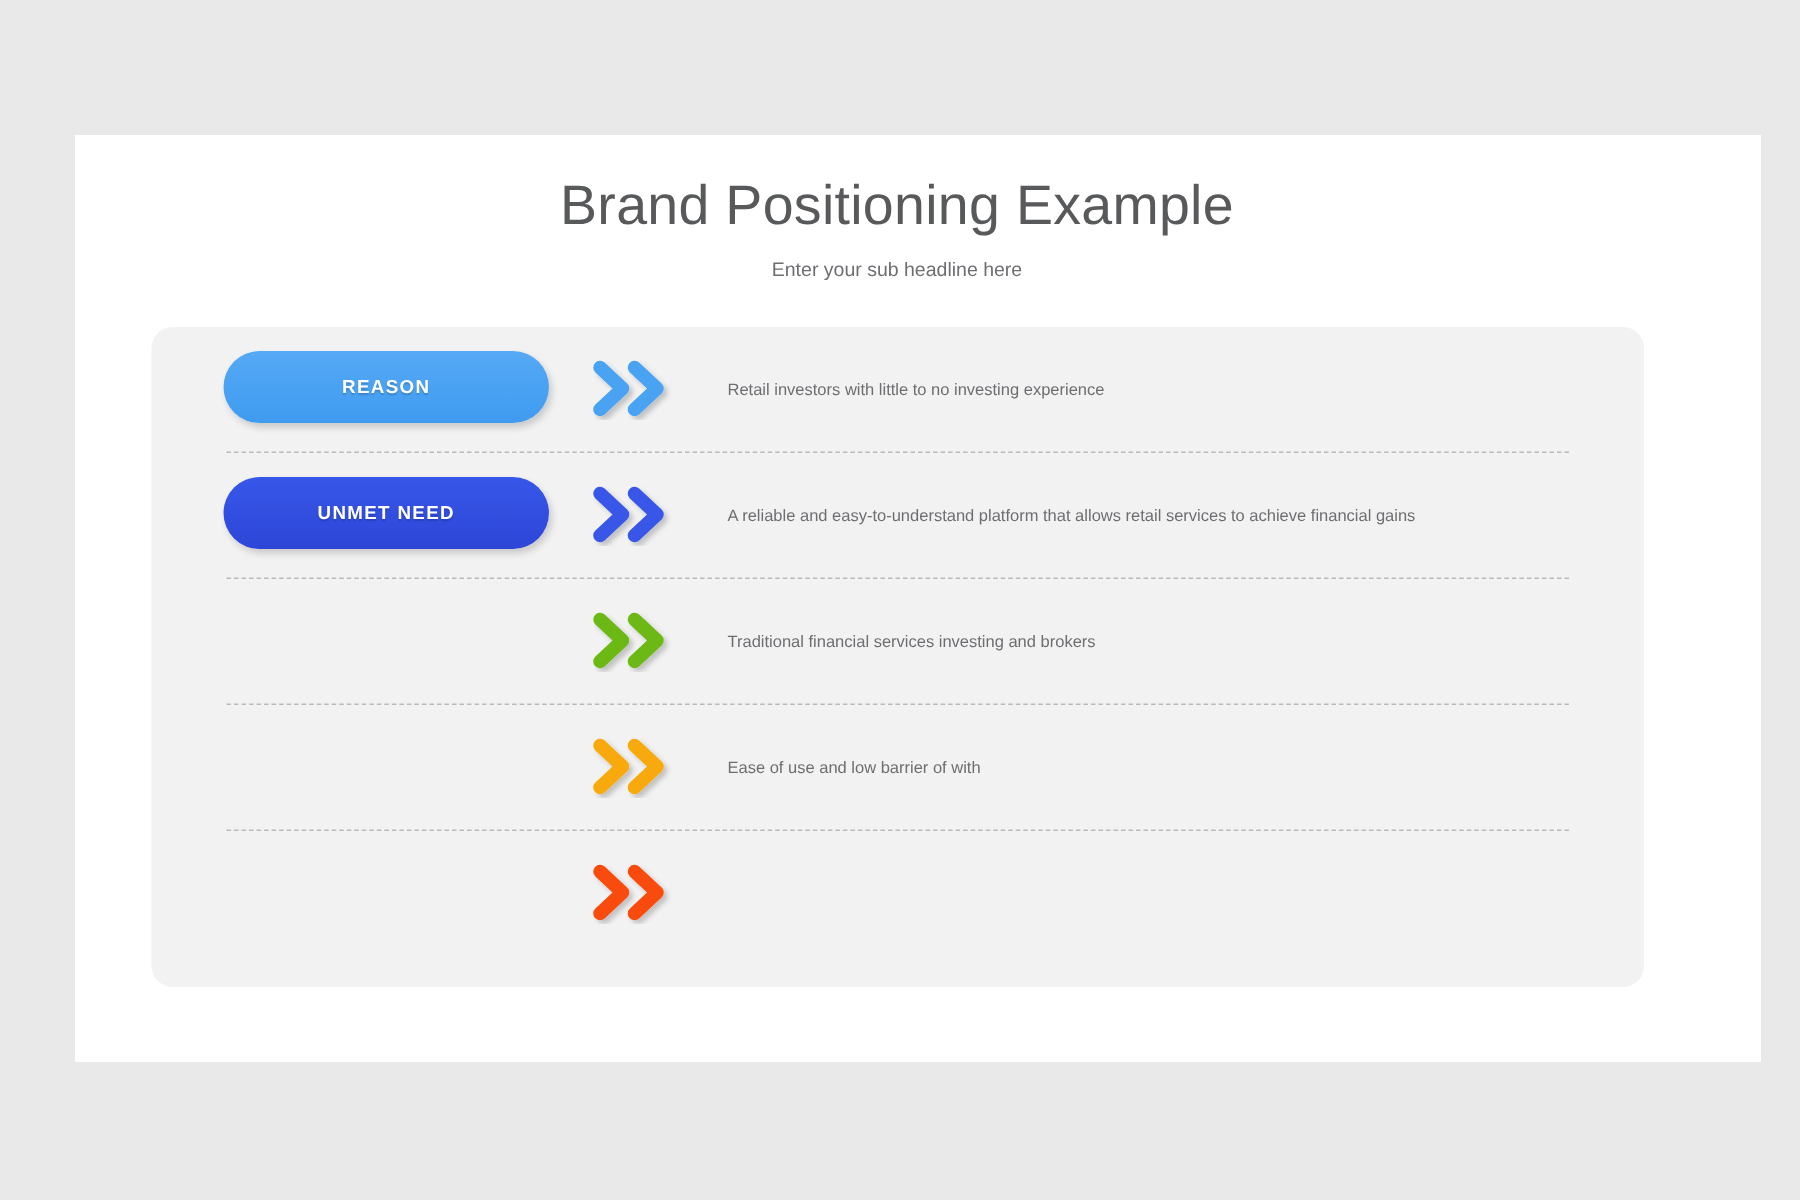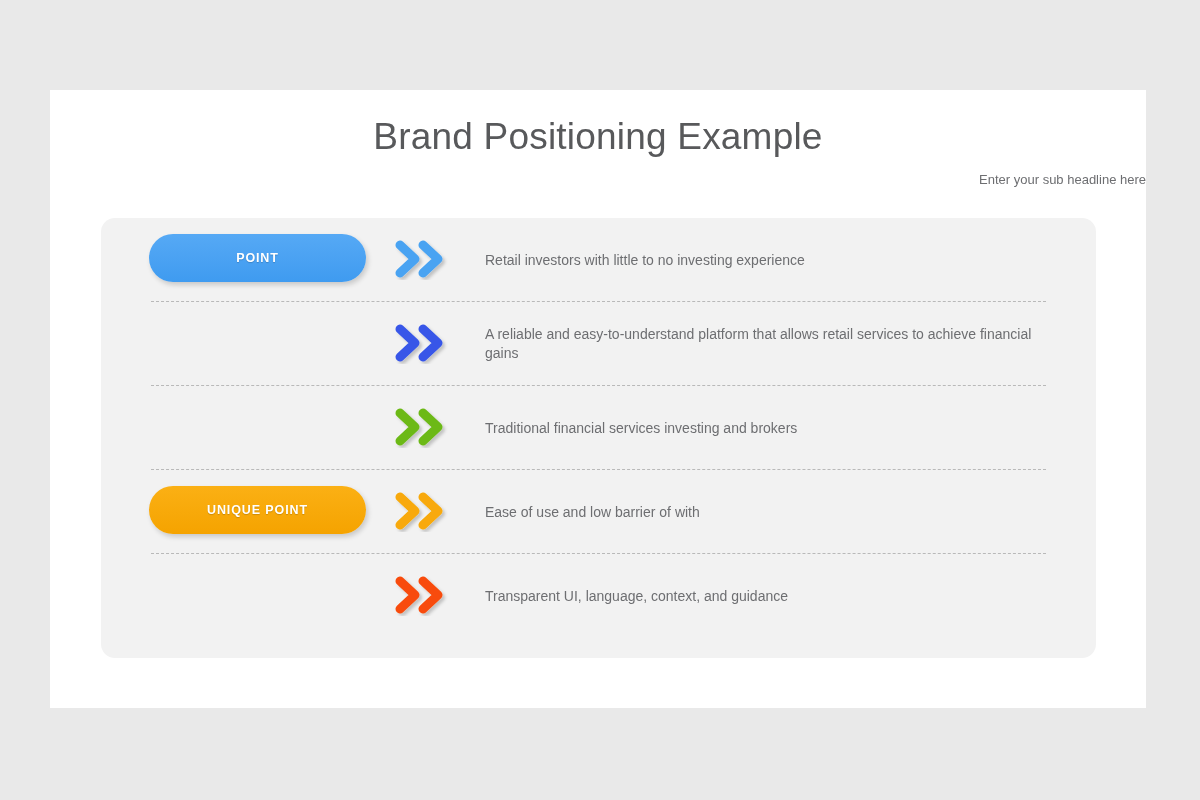--- a/index.html
+++ b/index.html
@@ -14,40 +14,41 @@
     overflow: hidden;
   }
 
   .slide {
     position: absolute;
     left: 50px;
     top: 90px;
     width: 1096px;
     height: 618px;
     background: #ffffff;
+    padding-left: 28px;
   }
 
   .title {
     position: absolute;
     left: 0;
     top: 26px;
     width: 1096px;
     text-align: center;
     font-size: 37px;
     font-weight: 400;
     color: #58595b;
     letter-spacing: 0.2px;
   }
 
   .subtitle {
     position: absolute;
     left: 0;
     top: 82px;
     width: 1096px;
-    text-align: right;
+    text-align: center;
     font-size: 13px;
     font-weight: 400;
     color: #6d6e71;
   }
 
   .panel {
     position: absolute;
     left: 51px;
     top: 128px;
     width: 995px;
@@ -100,21 +101,21 @@
   .arrows svg { display: block; }
 
   .desc {
     position: absolute;
     left: 384px;
     top: 0;
     width: 570px;
     height: 84px;
     display: flex;
     align-items: center;
-    font-size: 14px;
+    font-size: 11px;
     line-height: 19px;
     color: #6d6e71;
   }
 
   .divider {
     position: absolute;
     left: 50px;
     width: 895px;
     height: 0;
     border-top: 1px dashed #b9b9b9;
@@ -133,40 +134,43 @@
 <div class="slide">
 
   <div class="title">Brand Positioning Example</div>
   <div class="subtitle">Enter your sub headline here</div>
 
   <div class="panel">
     <div class="rows">
 
       <div class="row">
         <div class="pill c-lightblue">
-          <span class="pill-label">POINT</span>
+          <span class="pill-label">REASON</span>
         </div>
         <div class="arrows">
           <svg width="60" height="42" viewBox="0 0 60 42">
             <defs>
               <filter id="sh0" x="-40%" y="-40%" width="190%" height="190%">
                 <feDropShadow dx="2.5" dy="2.5" stdDeviation="1.6" flood-color="#000000" flood-opacity="0.20"></feDropShadow>
               </filter>
             </defs>
             <g filter="url(#sh0)" fill="none" stroke="#4aa3f2" stroke-width="9" stroke-linecap="round" stroke-linejoin="round">
               <polyline points="5,7 20,21 5,35"></polyline>
               <polyline points="28,7 43,21 28,35"></polyline>
             </g>
           </svg>
         </div>
         <div class="desc">Retail investors with little to no investing experience</div>
         <div class="divider" style="top:83px"></div>
       </div>
 
       <div class="row">
+        <div class="pill c-blue">
+          <span class="pill-label">UNMET NEED</span>
+        </div>
         <div class="arrows">
           <svg width="60" height="42" viewBox="0 0 60 42">
             <defs>
               <filter id="sh1" x="-40%" y="-40%" width="190%" height="190%">
                 <feDropShadow dx="2.5" dy="2.5" stdDeviation="1.6" flood-color="#000000" flood-opacity="0.20"></feDropShadow>
               </filter>
             </defs>
             <g filter="url(#sh1)" fill="none" stroke="#3757e8" stroke-width="9" stroke-linecap="round" stroke-linejoin="round">
               <polyline points="5,7 20,21 5,35"></polyline>
               <polyline points="28,7 43,21 28,35"></polyline>
@@ -189,23 +193,20 @@
               <polyline points="5,7 20,21 5,35"></polyline>
               <polyline points="28,7 43,21 28,35"></polyline>
             </g>
           </svg>
         </div>
         <div class="desc">Traditional financial services investing and brokers</div>
         <div class="divider" style="top:83px"></div>
       </div>
 
       <div class="row">
-        <div class="pill c-orange">
-          <span class="pill-label">UNIQUE POINT</span>
-        </div>
         <div class="arrows">
           <svg width="60" height="42" viewBox="0 0 60 42">
             <defs>
               <filter id="sh3" x="-40%" y="-40%" width="190%" height="190%">
                 <feDropShadow dx="2.5" dy="2.5" stdDeviation="1.6" flood-color="#000000" flood-opacity="0.20"></feDropShadow>
               </filter>
             </defs>
             <g filter="url(#sh3)" fill="none" stroke="#f8a907" stroke-width="9" stroke-linecap="round" stroke-linejoin="round">
               <polyline points="5,7 20,21 5,35"></polyline>
               <polyline points="28,7 43,21 28,35"></polyline>
@@ -223,18 +224,17 @@
               <filter id="sh4" x="-40%" y="-40%" width="190%" height="190%">
                 <feDropShadow dx="2.5" dy="2.5" stdDeviation="1.6" flood-color="#000000" flood-opacity="0.20"></feDropShadow>
               </filter>
             </defs>
             <g filter="url(#sh4)" fill="none" stroke="#f84c0a" stroke-width="9" stroke-linecap="round" stroke-linejoin="round">
               <polyline points="5,7 20,21 5,35"></polyline>
               <polyline points="28,7 43,21 28,35"></polyline>
             </g>
           </svg>
         </div>
-        <div class="desc">Transparent UI, language, context, and guidance</div>
       </div>
 
     </div>
   </div>
 </div>
 
 </body></html>

